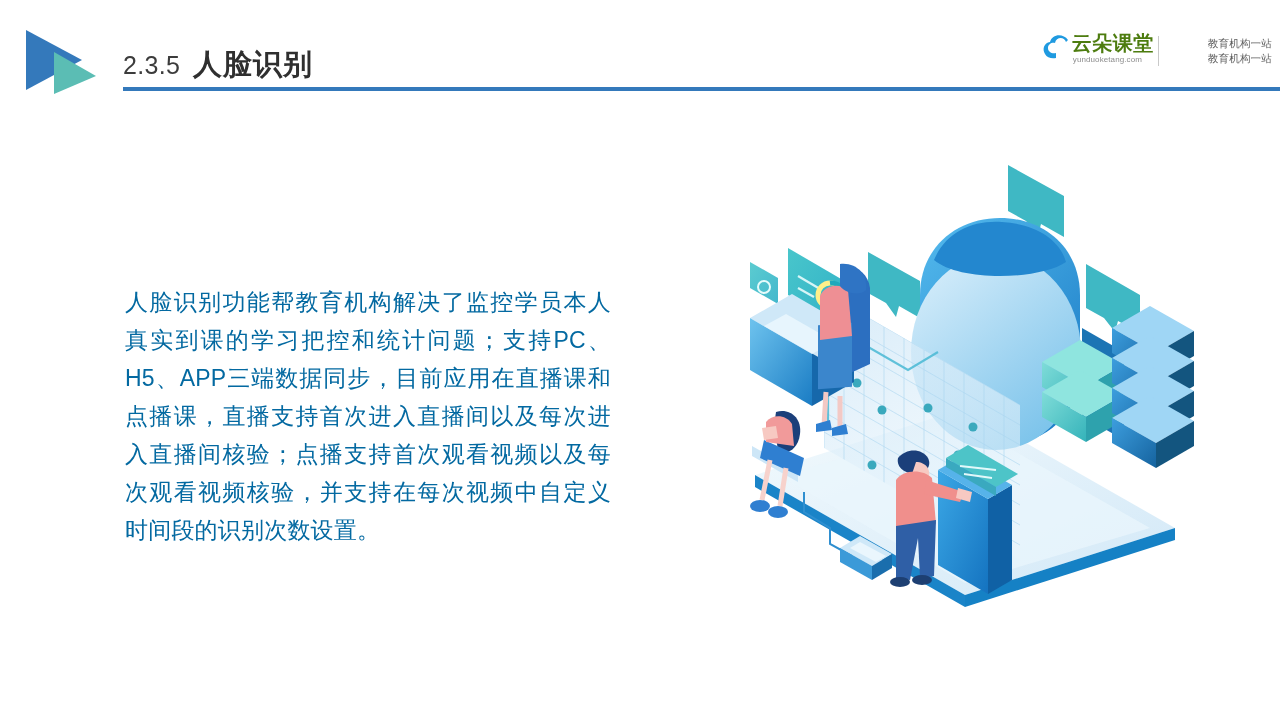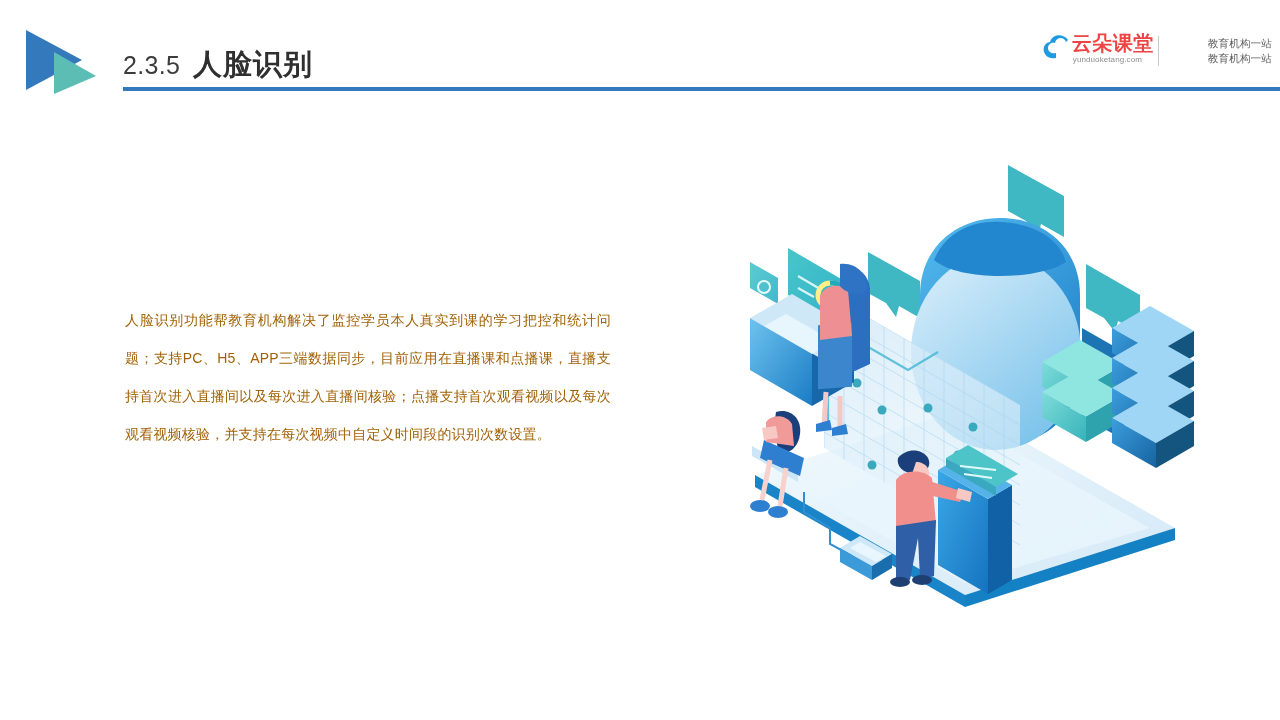--- a/index.html
+++ b/index.html
@@ -87,21 +87,21 @@
     position: relative;
     width: 112px;
     height: 42px;
   }
   .logo-cn {
     position: absolute;
     left: 30px;
     top: 0px;
     font-size: 20px;
     font-weight: bold;
-    color: #ef4444;
+    color: #4d7c0f;
     letter-spacing: 0.5px;
     line-height: 26px;
   }
   .logo-domain {
     position: absolute;
     left: 31px;
     top: 25px;
     font-size: 8px;
     color: #8d8d8d;
     letter-spacing: 0.1px;
@@ -119,25 +119,25 @@
     color: #5e5e5e;
     line-height: 15px;
     letter-spacing: 0.2px;
     margin-left: 40px;
   }
 
   
   .body-copy {
     position: absolute;
     left: 125px;
-    top: 301px;
+    top: 283px;
     width: 486px;
-    font-size: 14px;
+    font-size: 23px;
     line-height: 38px;
-    color: #a16207;
+    color: #0369a1;
     letter-spacing: 0.2px;
     text-align: justify;
     text-justify: inter-ideograph;
   }
 
   
   .illustration {
     position: absolute;
     left: 720px;
     top: 140px;

